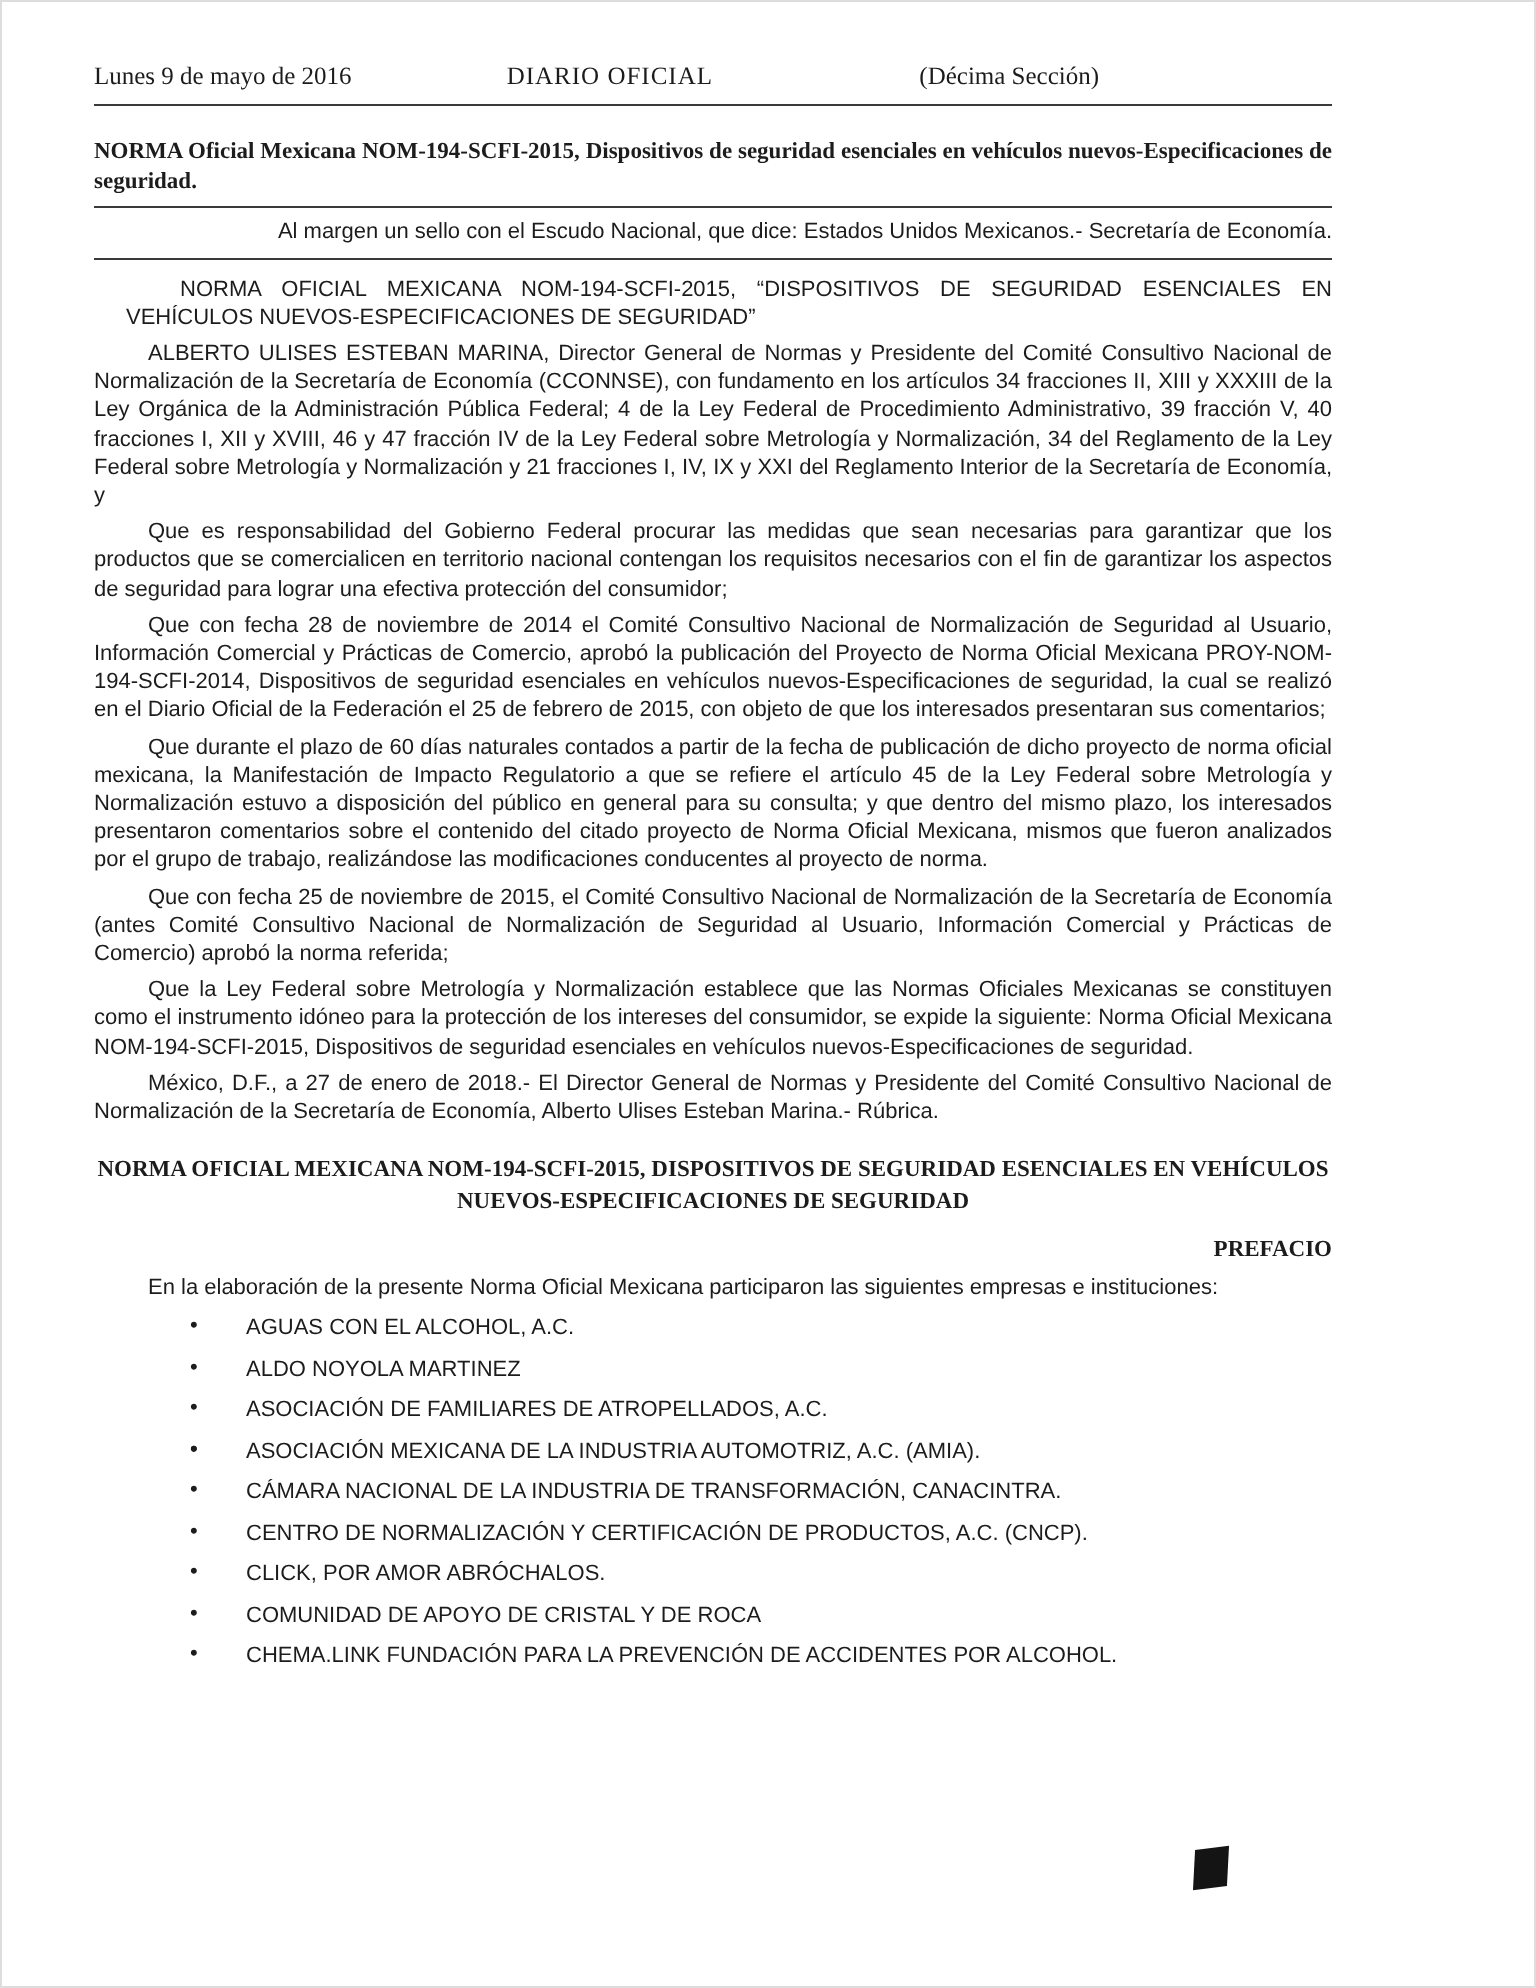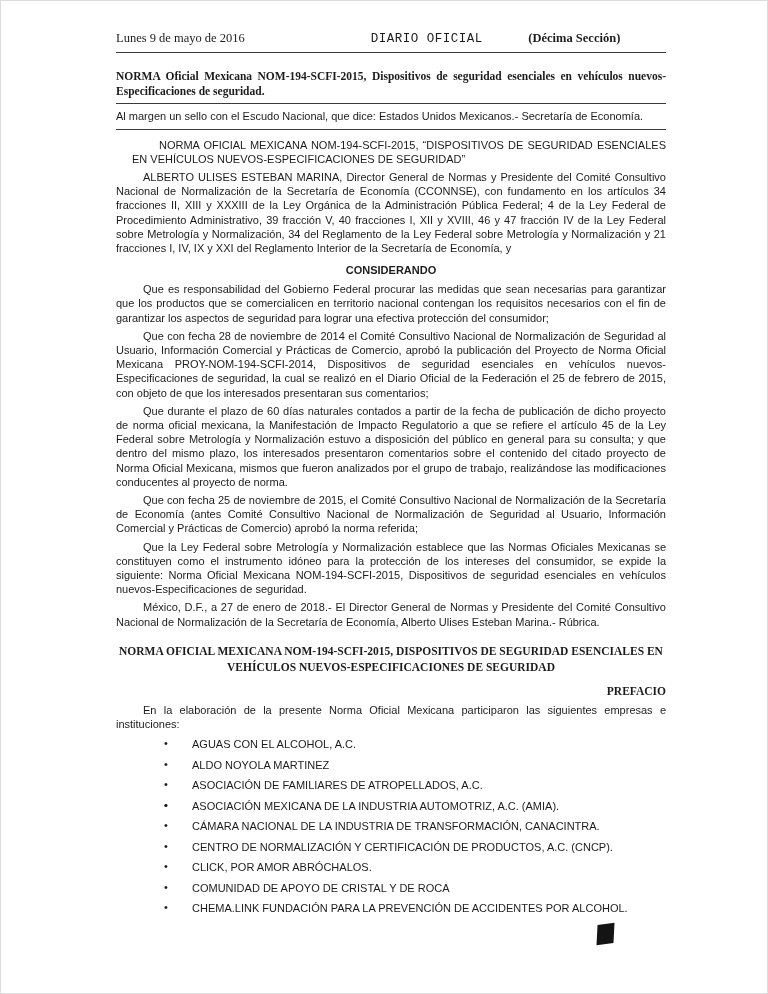--- a/index.html
+++ b/index.html
@@ -7,51 +7,52 @@
   .page {
     width: 768px;
     height: 994px;
     margin: 0 auto;
     background: #ffffff;
     border: 1px solid #ddd;
     position: relative;
     overflow: hidden;
     color: #1c1c1c;
     font-family: "Liberation Sans", sans-serif;
-    padding: 30px 101px 0 115px;
+    padding: 30px 101px 0 46px;
   }
   
   .page-header {
     display: flex;
     align-items: baseline;
     font-family: "Liberation Serif", serif;
     font-size: 12.5px;
     padding-bottom: 6px;
     border-bottom: 1px solid #3a3a3a;
   }
   .hcol { flex: 1; }
-  .hcol.center { text-align: right; letter-spacing: 0.5px; font-family: Liberation Mono, monospace; }
-  .hcol.right { text-align: center; font-weight: bold; }
+  .hcol.center { text-align: left; letter-spacing: 0.5px; }
+  .hcol.right { text-align: left; }
   
   .doc-title {
     margin-top: 16px;
     font-family: "Liberation Serif", serif;
     font-weight: bold;
     font-size: 11.5px;
     line-height: 15px;
     text-align: justify;
     padding-bottom: 4px;
     border-bottom: 1px solid #3a3a3a;
   }
   
   .margin-note {
     font-size: 11px;
     line-height: 13.6px;
     padding: 6px 0 5px 0;
     border-bottom: 1px solid #3a3a3a;
+    text-align: right;
   }
   
   p.body {
     font-size: 11px;
     line-height: 14.2px;
     text-align: justify;
     text-indent: 27px;
     margin-top: 4px;
     color: #1c1c1c;
   }
@@ -117,21 +118,20 @@
     <span class="hcol right">(Décima Sección)</span>
   </div>
 
   <div class="doc-title">NORMA Oficial Mexicana NOM-194-SCFI-2015, Dispositivos de seguridad esenciales en vehículos nuevos-Especificaciones de seguridad.</div>
 
   <p class="margin-note">Al margen un sello con el Escudo Nacional, que dice: Estados Unidos Mexicanos.- Secretaría de Economía.</p>
 
   <p class="body first">NORMA OFICIAL MEXICANA NOM-194-SCFI-2015, “DISPOSITIVOS DE SEGURIDAD ESENCIALES EN VEHÍCULOS NUEVOS-ESPECIFICACIONES DE SEGURIDAD”</p>
   <p class="body">ALBERTO ULISES ESTEBAN MARINA, Director General de Normas y Presidente del Comité Consultivo Nacional de Normalización de la Secretaría de Economía (CCONNSE), con fundamento en los artículos 34 fracciones II, XIII y XXXIII de la Ley Orgánica de la Administración Pública Federal; 4 de la Ley Federal de Procedimiento Administrativo, 39 fracción V, 40 fracciones I, XII y XVIII, 46 y 47 fracción IV de la Ley Federal sobre Metrología y Normalización, 34 del Reglamento de la Ley Federal sobre Metrología y Normalización y 21 fracciones I, IV, IX y XXI del Reglamento Interior de la Secretaría de Economía, y</p>
 
-  <h3 class="heading-sans">CONSIDERANDO</h3>
 
   <p class="body">Que es responsabilidad del Gobierno Federal procurar las medidas que sean necesarias para garantizar que los productos que se comercialicen en territorio nacional contengan los requisitos necesarios con el fin de garantizar los aspectos de seguridad para lograr una efectiva protección del consumidor;</p>
   <p class="body">Que con fecha 28 de noviembre de 2014 el Comité Consultivo Nacional de Normalización de Seguridad al Usuario, Información Comercial y Prácticas de Comercio, aprobó la publicación del Proyecto de Norma Oficial Mexicana PROY-NOM-194-SCFI-2014, Dispositivos de seguridad esenciales en vehículos nuevos-Especificaciones de seguridad, la cual se realizó en el Diario Oficial de la Federación el 25 de febrero de 2015, con objeto de que los interesados presentaran sus comentarios;</p>
   <p class="body">Que durante el plazo de 60 días naturales contados a partir de la fecha de publicación de dicho proyecto de norma oficial mexicana, la Manifestación de Impacto Regulatorio a que se refiere el artículo 45 de la Ley Federal sobre Metrología y Normalización estuvo a disposición del público en general para su consulta; y que dentro del mismo plazo, los interesados presentaron comentarios sobre el contenido del citado proyecto de Norma Oficial Mexicana, mismos que fueron analizados por el grupo de trabajo, realizándose las modificaciones conducentes al proyecto de norma.</p>
   <p class="body">Que con fecha 25 de noviembre de 2015, el Comité Consultivo Nacional de Normalización de la Secretaría de Economía (antes Comité Consultivo Nacional de Normalización de Seguridad al Usuario, Información Comercial y Prácticas de Comercio) aprobó la norma referida;</p>
   <p class="body">Que la Ley Federal sobre Metrología y Normalización establece que las Normas Oficiales Mexicanas se constituyen como el instrumento idóneo para la protección de los intereses del consumidor, se expide la siguiente: Norma Oficial Mexicana NOM-194-SCFI-2015, Dispositivos de seguridad esenciales en vehículos nuevos-Especificaciones de seguridad.</p>
 
   <p class="body"><span>México, D.F., a 27 de enero de 2018.- El Director General de Normas y Presidente del Comité Consultivo Nacional de Normalización de la Secretaría de Economía, </span><b>Alberto Ulises Esteban Marina</b><span>.- Rúbrica.</span></p>
 
   <h2 class="heading-serif">NORMA OFICIAL MEXICANA NOM-194-SCFI-2015, DISPOSITIVOS DE SEGURIDAD ESENCIALES EN VEHÍCULOS NUEVOS-ESPECIFICACIONES DE SEGURIDAD</h2>

